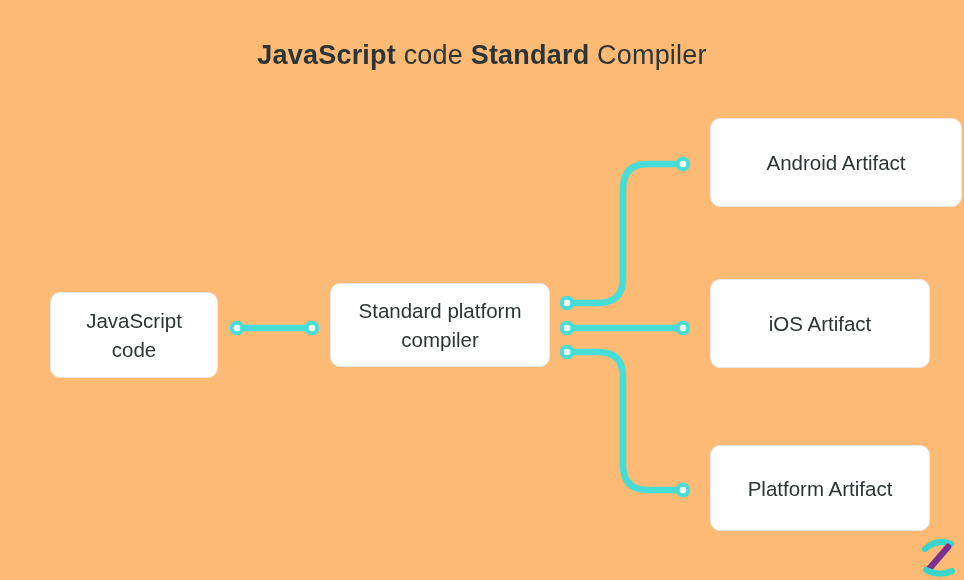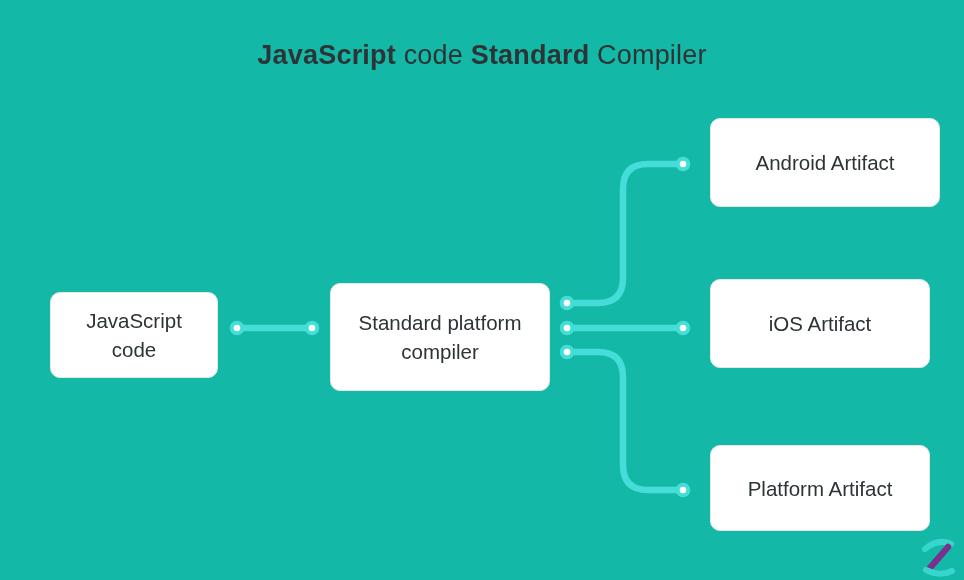--- a/index.html
+++ b/index.html
@@ -1,21 +1,21 @@
 <!DOCTYPE html>
 <html style="--connector: #45ddd7; --text: #2d3436; --logo-teal: #38d5cd; --logo-purple: #7b2f8f;"><head>
 <meta charset="utf-8">
 <style>
   * { margin: 0; padding: 0; box-sizing: border-box; }
   html, body { background: #ffffff; }
   .canvas {
     position: relative;
     width: 964px;
     height: 580px;
-    background: #14b8a6;
+    background: #fdba74;
     overflow: hidden;
     font-family: "Liberation Sans", sans-serif;
     color: var(--text, #2d3436);
   }
   .title {
     position: absolute;
     left: 0; right: 0; top: 40px;
     text-align: center;
     font-size: 27px;
     font-weight: 400;
@@ -31,22 +31,22 @@
     display: flex;
     align-items: center;
     justify-content: center;
     text-align: center;
     font-size: 20.5px;
     line-height: 29px;
     color: var(--text, #2d3436);
     padding: 6px 14px;
   }
   .node-source   { left: 50px;  top: 285px; width: 168px; height: 86px; margin-top: 7px; }
-  .node-compiler { left: 330px; top: 283px; width: 220px; height: 108px; }
-  .node-android  { left: 710px; top: 118px; width: 230px; height: 89px; }
+  .node-compiler { left: 330px; top: 283px; width: 220px; height: 84px; }
+  .node-android  { left: 710px; top: 118px; width: 252px; height: 89px; }
   .node-ios      { left: 710px; top: 279px; width: 220px; height: 89px; }
   .node-platform { left: 710px; top: 445px; width: 220px; height: 86px; }
   .wires {
     position: absolute;
     left: 0; top: 0;
     width: 964px; height: 580px;
     pointer-events: none;
   }
   .connector {
     fill: none;

